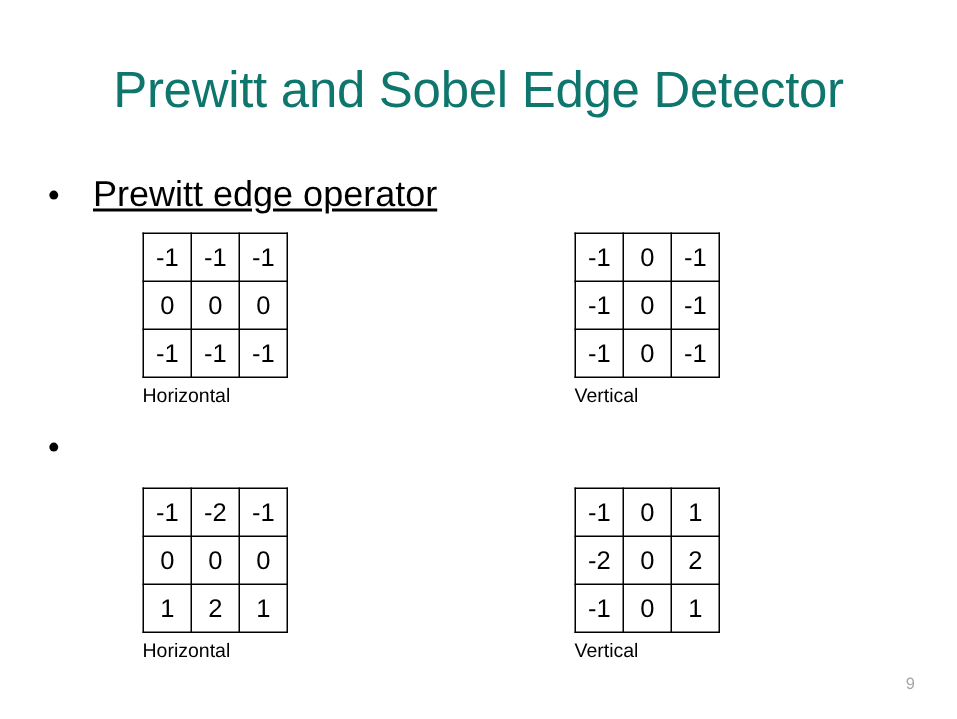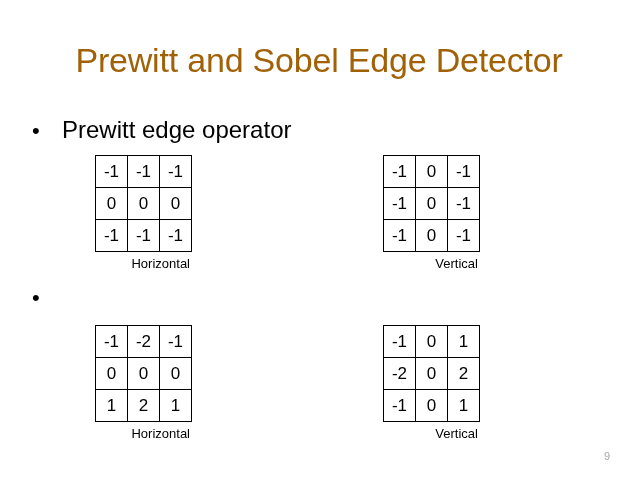--- a/index.html
+++ b/index.html
@@ -27,21 +27,21 @@
   .slide-title {
     position: absolute;
     left: 0;
     top: 40px;
     width: 638px;
     text-align: center;
     font-size: 34px;
     font-weight: 400;
     line-height: 40px;
     letter-spacing: -0.2px;
-    color: #a16207;
+    color: #0f766e;
     white-space: nowrap;
   }
 
   
   .bullet-row {
     position: absolute;
     left: 32px;
     display: flex;
     align-items: baseline;
     font-size: 24px;
@@ -53,20 +53,21 @@
   .bullet-dot {
     width: 30px;
     flex: 0 0 30px;
     font-size: 22px;
     line-height: 28px;
     text-align: left;
     color: #000000;
   }
   .bullet-text {
     display: inline-block;
+    text-decoration: underline;
   }
 
   #bullet-prewitt { top: 116px; }
   #bullet-sobel   { top: 284px; }
 
   
   .matrix {
     position: absolute;
     border-collapse: collapse;
     border-spacing: 0;
@@ -91,21 +92,21 @@
   #matrix-sobel-horizontal   { left: 95px;  top: 325px; }
   #matrix-sobel-vertical     { left: 383px; top: 325px; }
 
   
   .caption {
     position: absolute;
     font-size: 13px;
     font-weight: 400;
     line-height: 16px;
     color: #000000;
-    text-align: right;
+    text-align: left;
     white-space: nowrap;
   }
   #caption-prewitt-horizontal { left: 95px;  top: 256px; width: 95px; }
   #caption-prewitt-vertical   { left: 383px; top: 256px; width: 95px; }
   #caption-sobel-horizontal   { left: 95px;  top: 426px; width: 95px; }
   #caption-sobel-vertical     { left: 383px; top: 426px; width: 95px; }
 
   
   .page-number {
     position: absolute;

